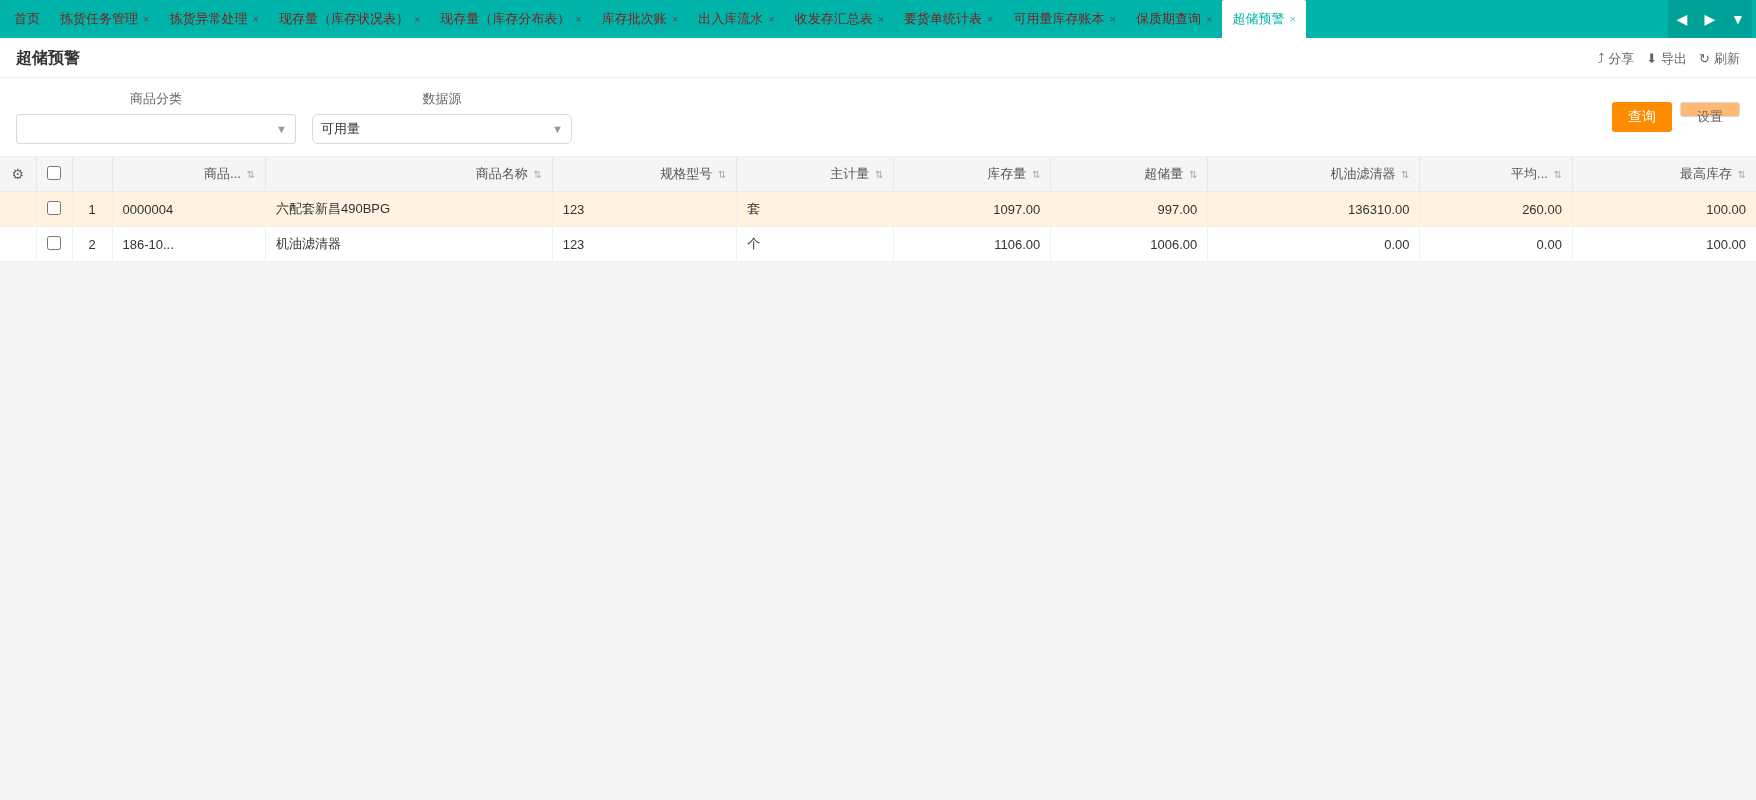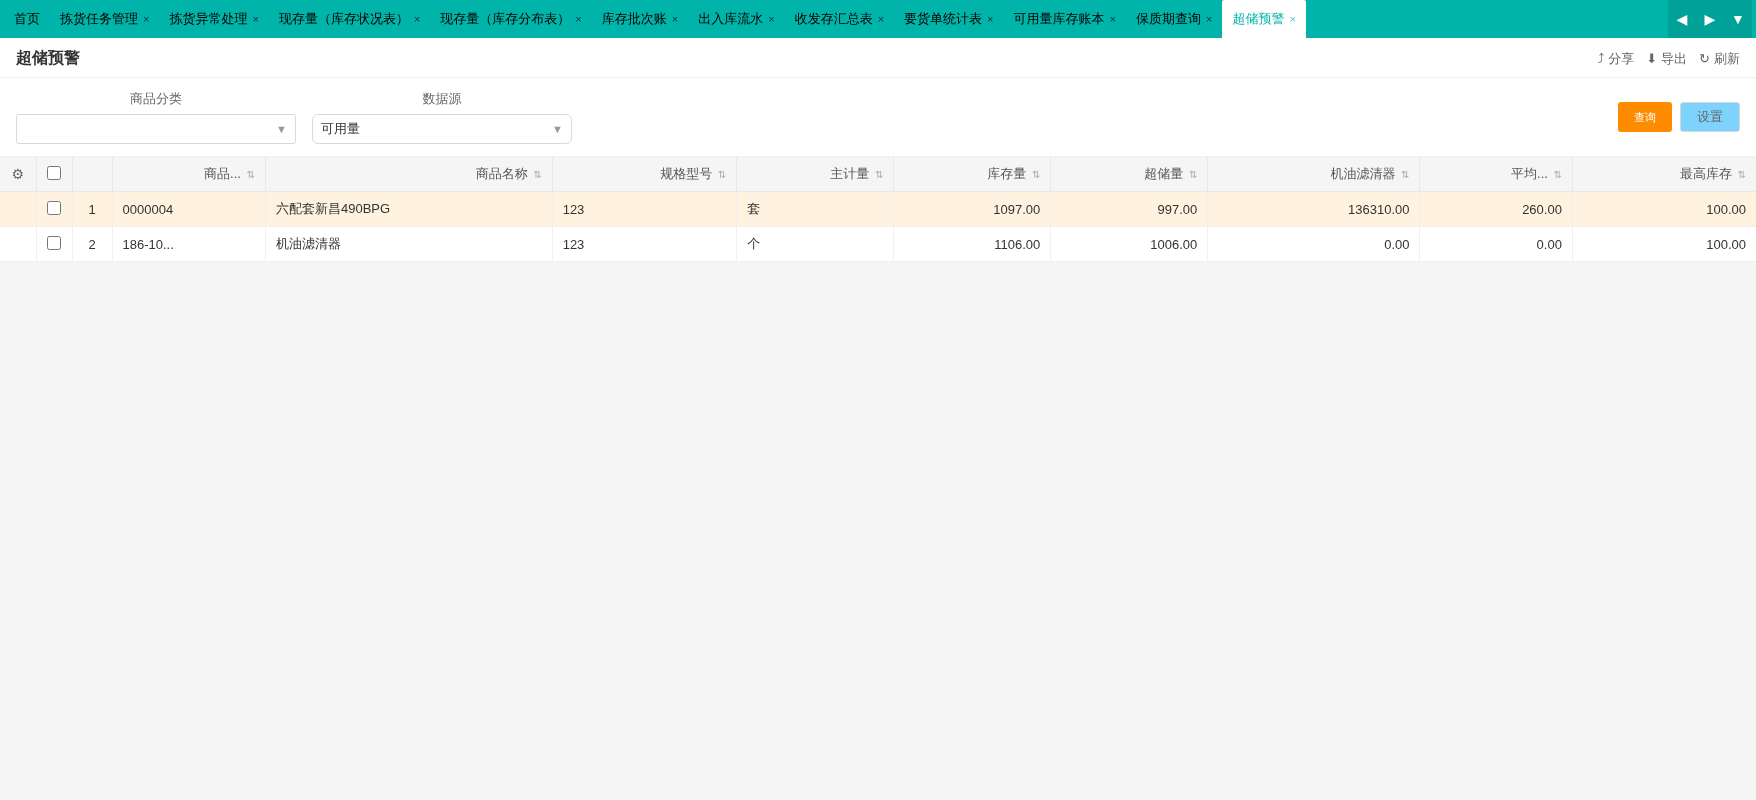--- a/index.html
+++ b/index.html
@@ -13,21 +13,21 @@
       height: 38px;
       padding: 0 4px;
       overflow: hidden;
       white-space: nowrap;
     }
     .top-nav .nav-item {
       display: inline-flex;
       align-items: center;
       padding: 0 10px;
       height: 38px;
-      color: #000000;
+      color: #7f1d1d;
       font-size: 13px;
       cursor: pointer;
       flex-shrink: 0;
     }
     .top-nav .nav-item.active { background: #fff; color: #00b4aa; border-radius: 2px 2px 0 0; }
     .top-nav .nav-item .close-btn {
       margin-left: 5px;
       font-size: 11px;
       color: inherit;
       cursor: pointer;
@@ -128,32 +128,32 @@
       display: flex;
       gap: 8px;
     }
     .btn-query {
       background: #ff8c00;
       color: #fff;
       border: none;
       border-radius: 3px;
       padding: 5px 16px;
       cursor: pointer;
-      font-size: 11px;
+      font-size: 14px;
       height: 30px;
     }
     .btn-settings {
-      background: #7dd3fc;
+      background: #fdba74;
       color: #666;
       border: 1px solid #d9d9d9;
       border-radius: 3px;
       padding: 5px 16px;
       cursor: pointer;
       font-size: 13px;
-      height: 30px;
+      height: 15px;
     }
 
     
     .table-wrap {
       padding: 0;
       overflow-x: auto;
     }
     table {
       width: 100%;
       border-collapse: collapse;

